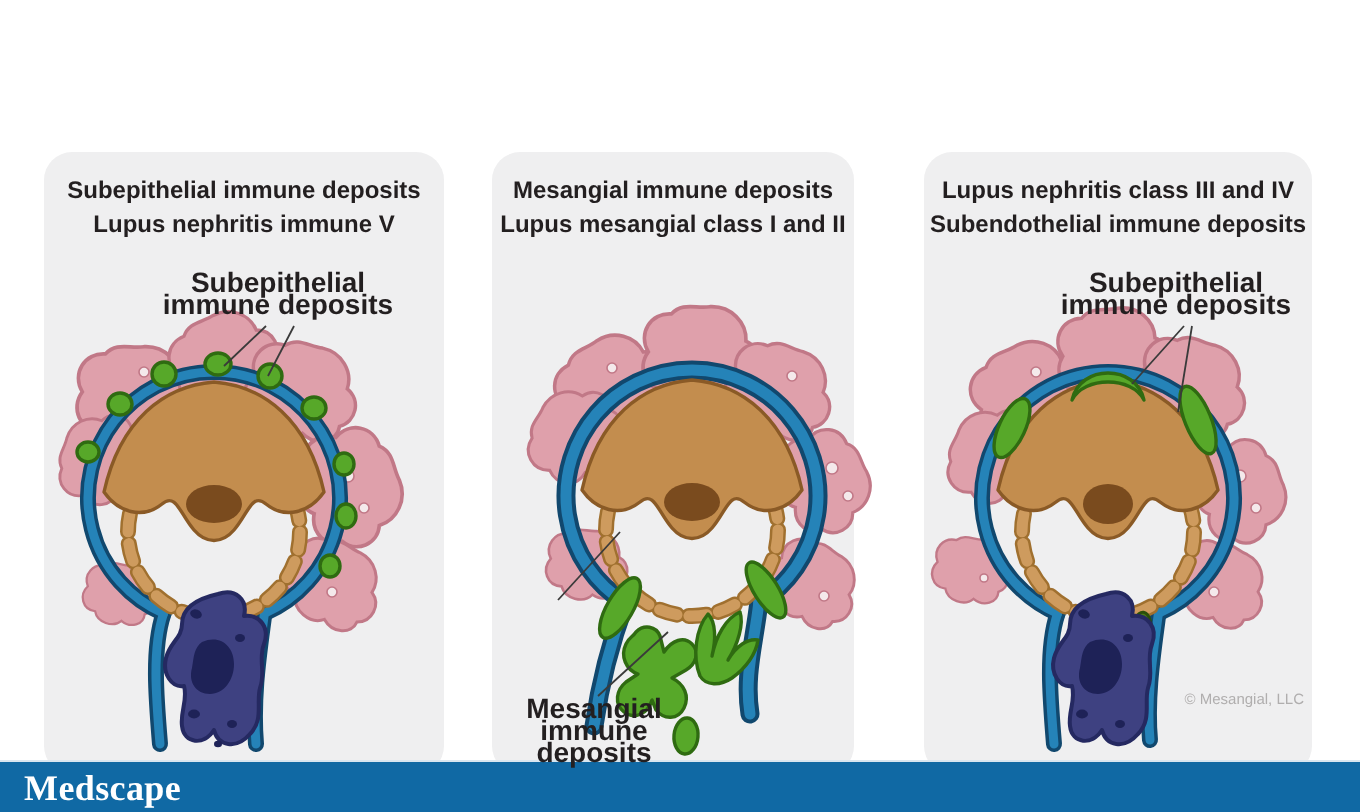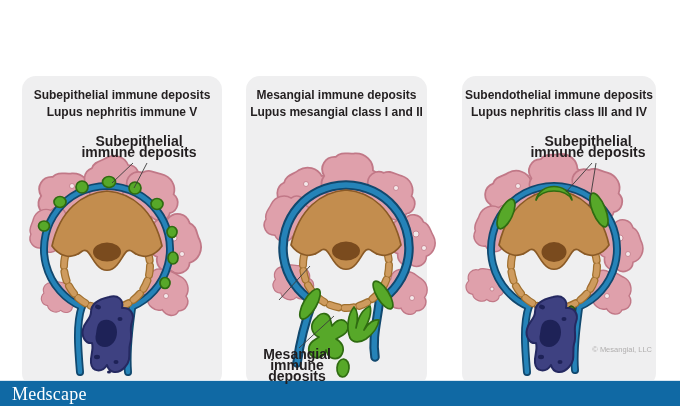--- a/index.html
+++ b/index.html
@@ -24,21 +24,21 @@
   .green{fill:var(--green);stroke:var(--green_stroke);stroke-width:1.7;stroke-linejoin:round;}
   .greendk{fill:var(--green_dark);stroke:var(--green_dark_stroke);stroke-width:1.5;}
   .navy{fill:var(--navy);stroke:var(--navy_stroke);stroke-width:2;stroke-linejoin:round;}
   .ndark{fill:var(--navy_dark);}
   .leader{stroke:var(--leader);stroke-width:0.9;fill:none;}
   .copyright{position:absolute;left:462px;top:345px;width:190px;text-align:right;
              font-size:7.5px;color:var(--copyright_text);z-index:3;}
   .footer{position:absolute;left:0;top:380px;width:680px;height:26px;background:var(--footer_blue);
           border-top:1px solid #d8e6f0;}
   .logo{position:absolute;left:12px;top:1px;color:var(--logo_text);
-        font-family:"Liberation Serif","DejaVu Serif",serif;font-size:18px;font-weight:400;
+        font-family:"Liberation Serif","DejaVu Serif",serif;font-size:18px;font-weight:700;
         letter-spacing:0.2px;line-height:25px;}
 </style>
 </head>
 <body>
 
 <svg width="0" height="0" style="position:absolute" aria-hidden="true">
   <defs>
     <path id="blob" d="M0,-20 C9,-22 17,-16 18,-8 C26,-6 28,4 22,9 C24,16 16,22 8,19 C4,26 -8,26 -12,19 C-21,21 -27,12 -23,4 C-29,-3 -25,-13 -16,-14 C-12,-20 -6,-18 0,-20 Z"></path>
     <path id="navycell" d="M87,221 C96,218 102,224 100,232 C108,231 113,238 110,246 C107,254 111,260 108,268 C106,275 110,284 103,291 C96,299 87,297 85,289 C80,297 70,296 69,287 C68,280 72,274 70,267 C64,268 59,261 61,253 C63,245 69,243 69,236 C69,227 78,223 87,221 Z"></path>
     <path id="navynuc" d="M79,245 C88,241 95,247 95,256 C95,264 90,271 83,271 C76,271 72,265 74,258 C75,252 75,248 79,245 Z"></path>
@@ -213,22 +213,22 @@
         <ellipse class="ndark" cx="98" cy="243" rx="2.5" ry="2"></ellipse>
         <ellipse class="ndark" cx="75" cy="281" rx="3" ry="2.2"></ellipse>
         <ellipse class="ndark" cx="94" cy="286" rx="2.5" ry="2"></ellipse>
       </g>
       <g>
         <path class="leader" d="M130,87 L104,116"></path>
         <path class="leader" d="M134,87 L127,130"></path>
       </g>
     </svg>
     <div class="title">
+      <div>Lupus nephritis class III and IV</div>
       <div>Subendothelial immune deposits</div>
-      <div>Lupus nephritis class III and IV</div>
     </div>
     <div class="lbl" style="left:66px;top:60px;width:120px">
       <div>Subepithelial</div>
       <div>immune deposits</div>
     </div>
   </div>
 
   <div class="copyright">© Mesangial, LLC</div>
 
   <div class="footer">

